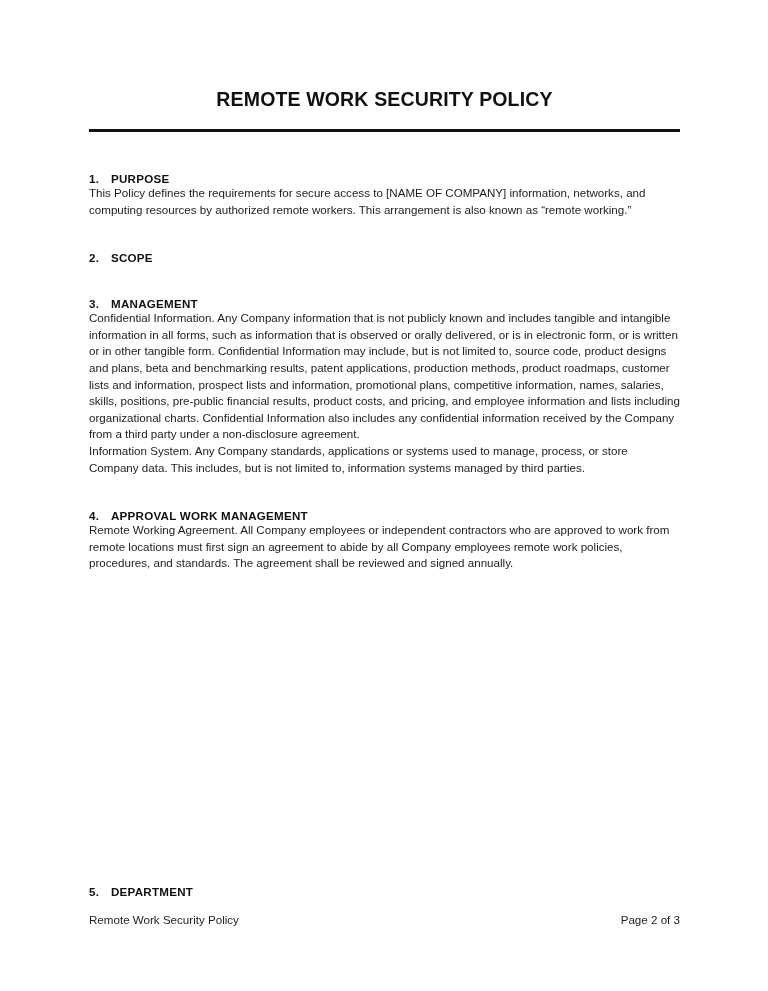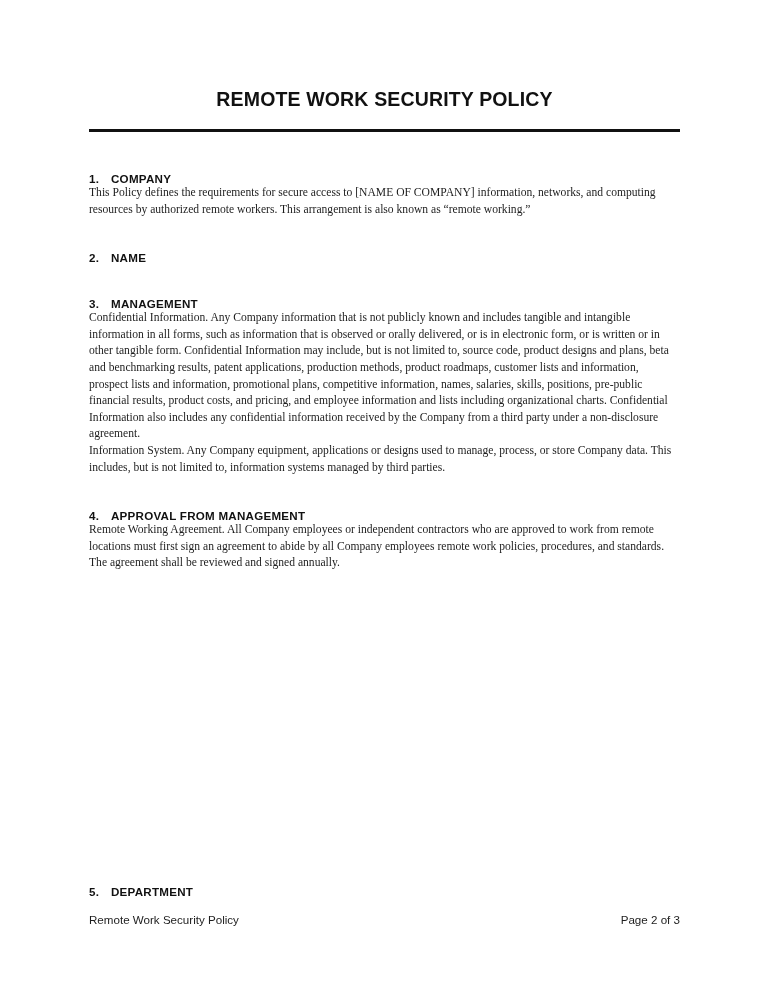--- a/index.html
+++ b/index.html
@@ -63,21 +63,20 @@
   .sec-1 { margin-top: 40px; }
   .sec-n { margin-top: 33px; }
 
   
   p.body {
     margin: 0;
     font-size: 11.6px;
     line-height: 16.6px;
     color: #1d1d1d;
     text-align: left;
-    font-family: Liberation Serif, serif;
   }
   .first-para { margin-top: 27px; }
   .next-para  { margin-top: 13px; }
 
   
   .sec-compliance {
     position: absolute;
     left: 89px;
     top: 885px;
   }
@@ -97,39 +96,39 @@
 </head>
 <body>
 
 <div class="page">
 
   <h1 class="doc-title">REMOTE WORK SECURITY POLICY</h1>
   <div class="title-rule"></div>
 
   <div class="section-heading sec-1">
     <span class="section-num">1.</span>
-    <span class="section-title">COMPANY</span>
+    <span class="section-title">PURPOSE</span>
   </div>
   <p class="body first-para">This Policy defines the requirements for secure access to [NAME OF COMPANY] information, networks, and computing resources by authorized remote workers. This arrangement is also known as “remote working.”</p>
 
   <div class="section-heading sec-n">
     <span class="section-num">2.</span>
-    <span class="section-title">NAME</span>
+    <span class="section-title">SCOPE</span>
   </div>
 
   <div class="section-heading sec-n">
     <span class="section-num">3.</span>
     <span class="section-title">MANAGEMENT</span>
   </div>
   <p class="body first-para">Confidential Information. Any Company information that is not publicly known and includes tangible and intangible information in all forms, such as information that is observed or orally delivered, or is in electronic form, or is written or in other tangible form. Confidential Information may include, but is not limited to, source code, product designs and plans, beta and benchmarking results, patent applications, production methods, product roadmaps, customer lists and information, prospect lists and information, promotional plans, competitive information, names, salaries, skills, positions, pre-public financial results, product costs, and pricing, and employee information and lists including organizational charts. Confidential Information also includes any confidential information received by the Company from a third party under a non-disclosure agreement.</p>
-  <p class="body next-para">Information System. Any Company equipment, applications or designs used to manage, process, or store Company data. This includes, but is not limited to, information systems managed by third parties.</p>
+  <p class="body next-para">Information System. Any Company standards, applications or systems used to manage, process, or store Company data. This includes, but is not limited to, information systems managed by third parties.</p>
 
   <div class="section-heading sec-n">
     <span class="section-num">4.</span>
-    <span class="section-title">APPROVAL FROM MANAGEMENT</span>
+    <span class="section-title">APPROVAL WORK MANAGEMENT</span>
   </div>
   <p class="body next-para">Remote Working Agreement. All Company employees or independent contractors who are approved to work from remote locations must first sign an agreement to abide by all Company employees remote work policies, procedures, and standards. The agreement shall be reviewed and signed annually.</p>
 
   <div class="section-heading sec-compliance">
     <span class="section-num">5.</span>
     <span class="section-title">DEPARTMENT</span>
   </div>
 
   <div class="footer">
     <span>Remote Work Security Policy</span>

